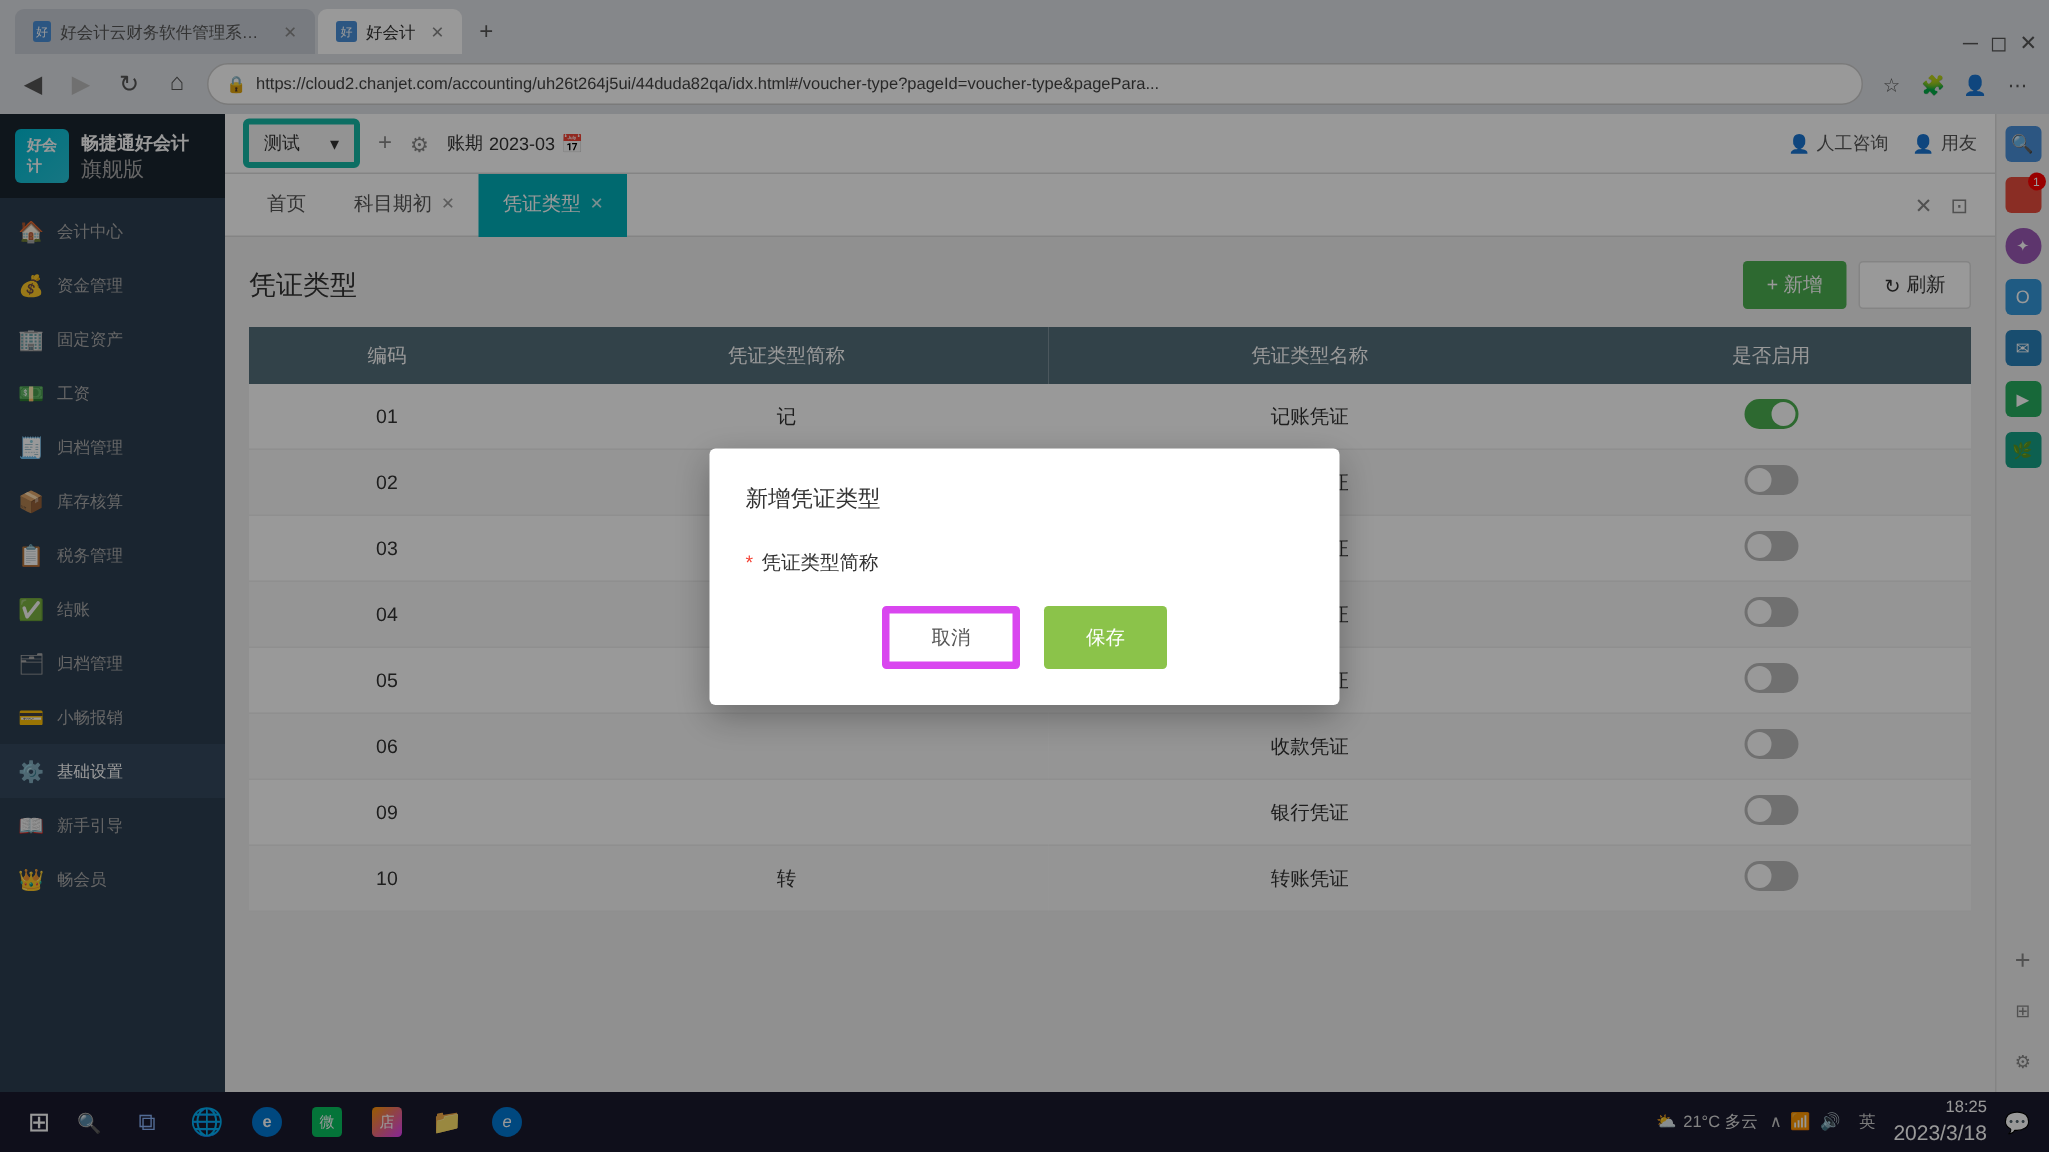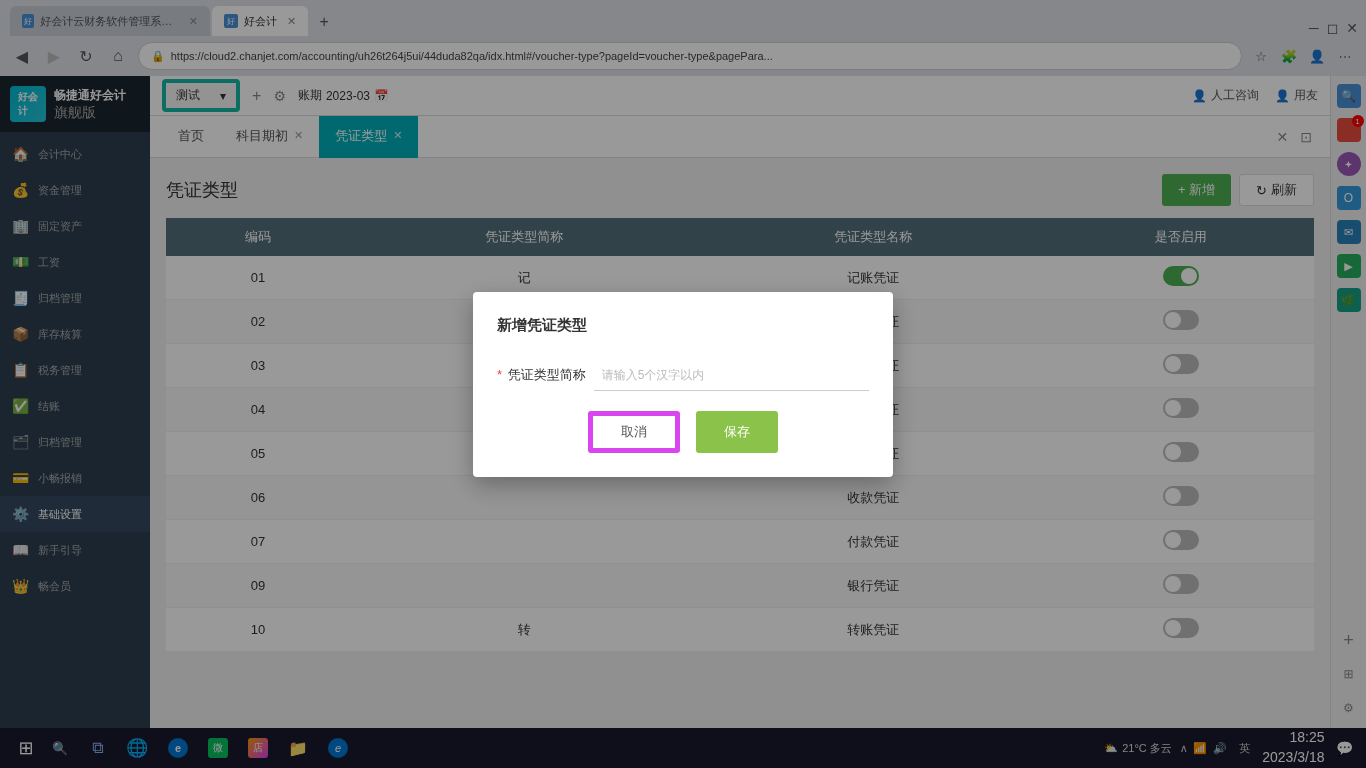--- a/index.html
+++ b/index.html
@@ -65,21 +65,21 @@
     .toggle { width: 36px; height: 20px; border-radius: 10px; display: inline-block; position: relative; cursor: pointer; }
     .toggle.on { background: #4caf50; }
     .toggle.off { background: #bbb; }
     .toggle::after { content: ''; width: 16px; height: 16px; background: white; border-radius: 50%; position: absolute; top: 2px; transition: left 0.2s; }
     .toggle.on::after { left: 18px; }
     .toggle.off::after { left: 2px; }
 
     
     .modal-overlay { position: fixed; top: 0; left: 0; width: 100%; height: 100%; background: rgba(0,0,0,0.4); display: flex; align-items: center; justify-content: center; z-index: 1000; }
     .modal { background: #fff; border-radius: 4px; padding: 24px; width: 420px; box-shadow: 0 8px 24px rgba(0,0,0,0.3); position: relative; }
-    .modal-title { font-size: 15px; color: #333; font-weight: 700; margin-bottom: 24px; }
+    .modal-title { font-size: 15px; color: #333; font-weight: 400; margin-bottom: 24px; }
     .form-row { display: flex; align-items: center; margin-bottom: 20px; }
     .form-label { font-size: 13px; color: #333; min-width: 90px; text-align: right; padding-right: 8px; }
     .form-label .required { color: #f44336; margin-right: 2px; }
     .form-input { flex: 1; height: 32px; border: none; border-bottom: 1px solid #ccc; outline: none; font-size: 13px; color: #333; padding: 0 8px; background: transparent; }
     .form-input::placeholder { color: #bbb; font-size: 12px; }
     .modal-footer { display: flex; justify-content: center; gap: 16px; margin-top: 12px; }
     .btn-cancel { background: #fff; color: #555; border: 5px solid #d946ef; padding: 7px 28px; border-radius: 3px; cursor: pointer; font-size: 13px; }
     .btn-save { background: #8bc34a; color: white; border: none; padding: 7px 28px; border-radius: 3px; cursor: pointer; font-size: 13px; }
 
     
@@ -328,28 +328,20 @@
     </tr>
             <tr>
       <td>06</td>
       <td></td>
       <td>收款凭证</td>
       <td>
         <div class="toggle off"></div>
       </td>
     </tr>
             <tr>
-      <td>07</td>
-      <td></td>
-      <td>付款凭证</td>
-      <td>
-        <div class="toggle off"></div>
-      </td>
-    </tr>
-            <tr>
       <td>09</td>
       <td></td>
       <td>银行凭证</td>
       <td>
         <div class="toggle off"></div>
       </td>
     </tr>
             <tr>
       <td>10</td>
       <td>转</td>
@@ -365,21 +357,20 @@
 </div>
 
 <div class="modal-overlay">
   <div class="modal">
     <div class="modal-title">新增凭证类型</div>
     <div class="form-row">
       <label class="form-label">
         <span class="required">*</span>
         <span>凭证类型简称</span>
       </label>
-      <input class="form-input" type="text" placeholder="请输入5个汉字以内" style="">
     </div>
     <div class="modal-footer">
       <button class="btn-cancel">取消</button>
       <button class="btn-save">保存</button>
     </div>
   </div>
 </div>
 
 <div class="taskbar" style="position:fixed;bottom:0;left:0;width:1366px;height:40px;z-index:200;">
   <div class="taskbar-start">⊞</div>
@@ -413,20 +404,20 @@
       <span>⛅</span>
       <span>21°C 多云</span>
     </div>
     <div class="system-icons">
       <span style="color:#ccc;cursor:pointer;font-size:11px;">∧</span>
       <span style="color:#ccc;cursor:pointer;">📶</span>
       <span style="color:#ccc;cursor:pointer;">🔊</span>
     </div>
     <span style="color:#ccc;cursor:pointer;padding:0 4px;">英</span>
     <div class="tray-time" style="cursor:pointer;">
-      <div style="color:#fff;font-size:14px;">18:25</div>
+      <div style="color:#fff;font-size:11px;">18:25</div>
       <div style="color:#fff;font-size:14px;">2023/3/18</div>
     </div>
     <div style="cursor:pointer;padding:0 4px;">
       <span style="color:#ccc;font-size:14px;">💬</span>
     </div>
   </div>
 </div>
 
 </body></html>

